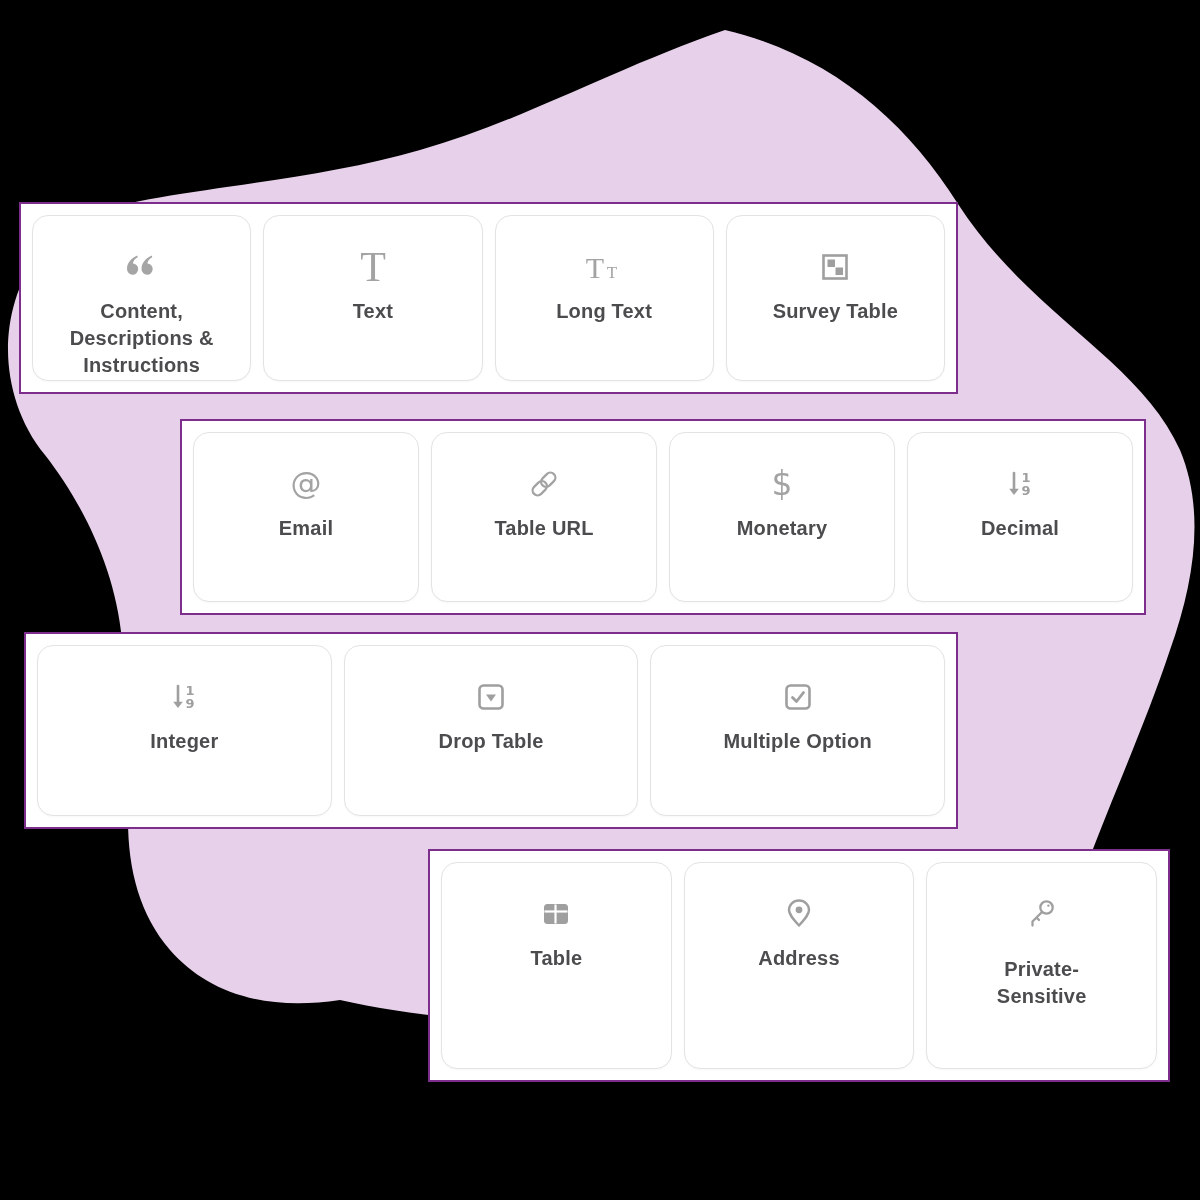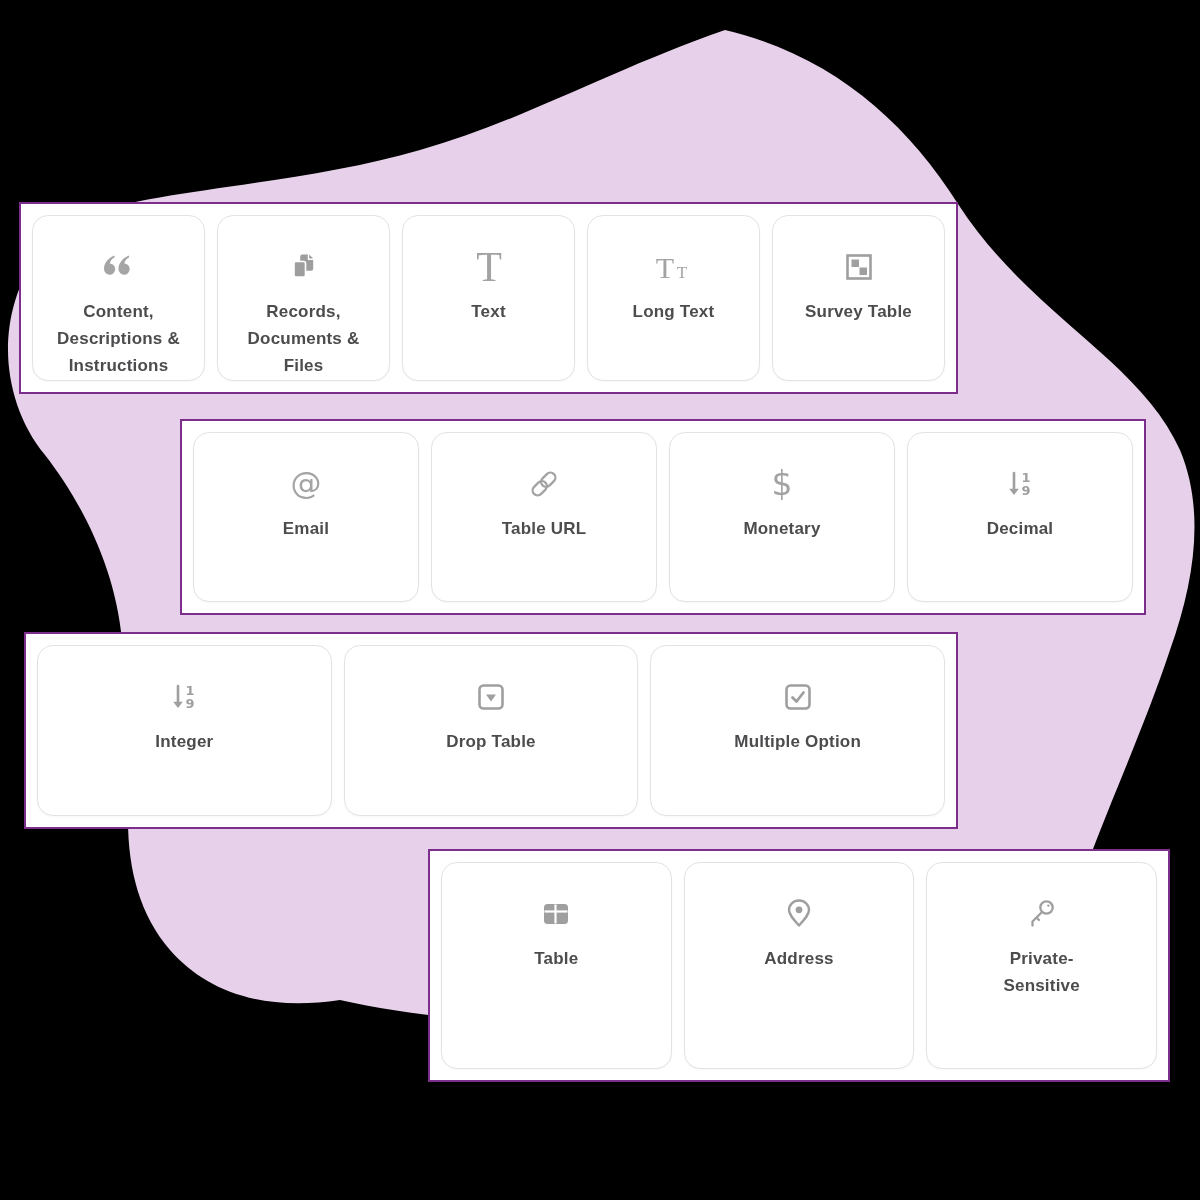--- a/index.html
+++ b/index.html
@@ -38,29 +38,29 @@
     cursor:pointer;
   }
   .icon{
     height:36px;
     display:flex;
     align-items:center;
     justify-content:center;
     margin-bottom:13px;
   }
   .label{
-    font-size:17px;
+    font-size:20px;
     line-height:27px;
     font-weight:700;
     letter-spacing:.2px;
     color:#4c4c4e;
     text-align:center;
     max-width:152px;
   }
-  .label--narrow{max-width:104px;}
+  .label--narrow{max-width:104px;margin-top:11px;}
   svg text{user-select:none;}
 </style>
 </head>
 <body>
 
 <svg class="blob-svg" viewBox="0 0 1200 1200" aria-hidden="true">
   <path fill="#e7d0e9" d="M 725 30
     C 830 55 905 120 958 204
     C 1030 315 1140 360 1180 450
     C 1205 510 1195 580 1170 650
@@ -82,30 +82,20 @@
   <div class="card">
     <span class="icon">
       <svg width="38" height="28" viewBox="0 0 38 28">
         <path fill="#a5a5a5" d="M14.2 2.6 C7.8 5.4 4 10.3 4 16.1 a5.6 5.6 0 1 0 5.9 -5.6 c0.3 -2.5 1.9 -4.8 4.9 -6.3 Z"></path>
         <path fill="#a5a5a5" d="M28.7 2.6 C22.3 5.4 18.5 10.3 18.5 16.1 a5.6 5.6 0 1 0 5.9 -5.6 c0.3 -2.5 1.9 -4.8 4.9 -6.3 Z"></path>
       </svg>
     </span>
     <div class="label">Content, Descriptions &amp; Instructions</div>
   </div>
 
-  <div class="card">
-    <span class="icon">
-      <svg width="32" height="32" viewBox="0 0 32 32">
-        <path fill="#9e9e9e" d="M14.2 3.5 H19.8 V9 H25.2 V17.8 a2 2 0 0 1 -2 2 H14.2 a2 2 0 0 1 -2 -2 V5.5 a2 2 0 0 1 2 -2 Z"></path>
-        <polygon fill="#9e9e9e" points="21.2,3.5 25.2,7.6 21.2,7.6"></polygon>
-        <rect x="6" y="10.5" width="11.5" height="15.5" rx="2" fill="#9e9e9e" stroke="#ffffff" stroke-width="1.6"></rect>
-      </svg>
-    </span>
-    <div class="label">Records, Documents &amp; Files</div>
-  </div>
 
   <div class="card">
     <span class="icon">
       <svg width="34" height="34" viewBox="0 0 34 34">
         <text x="17" y="31" text-anchor="middle" font-family="Liberation Serif,serif" font-size="42" fill="#a3a3a3">T</text>
       </svg>
     </span>
     <div class="label">Text</div>
   </div>
 

